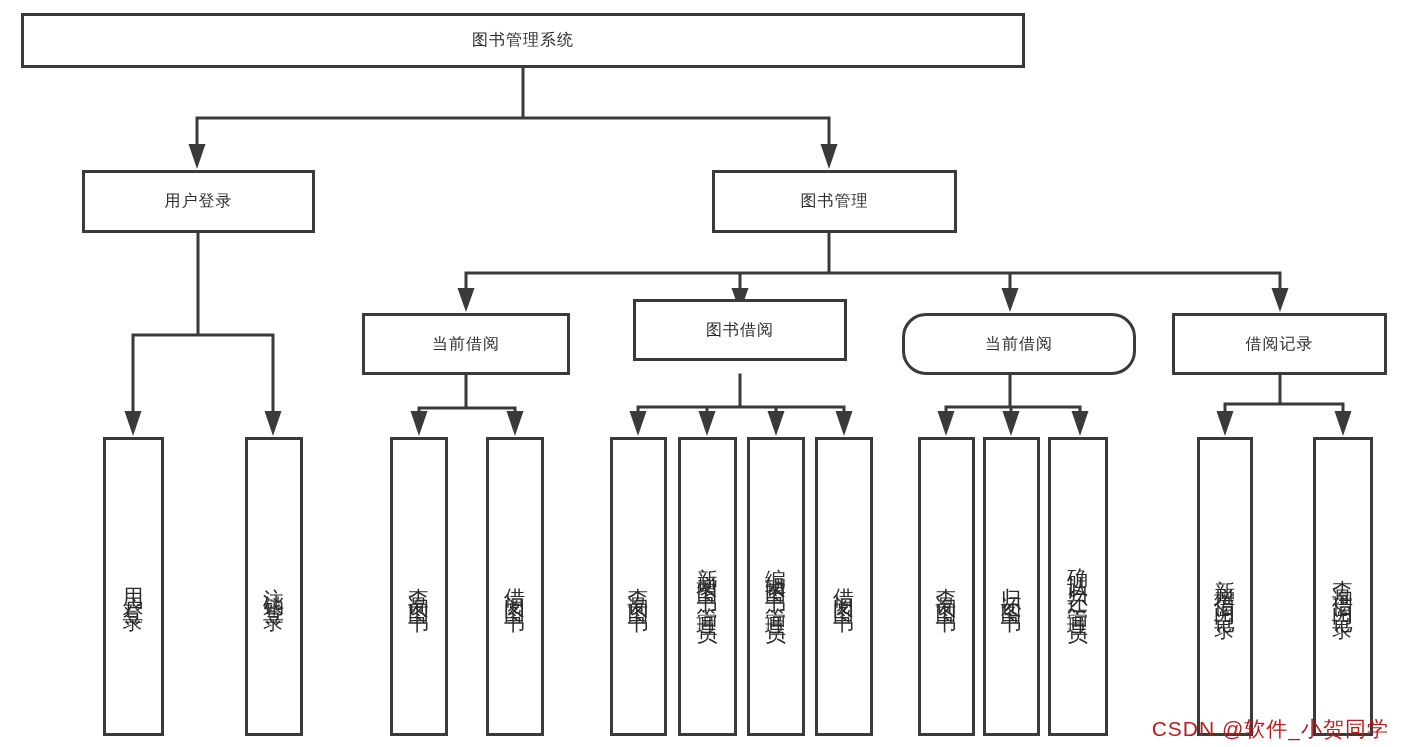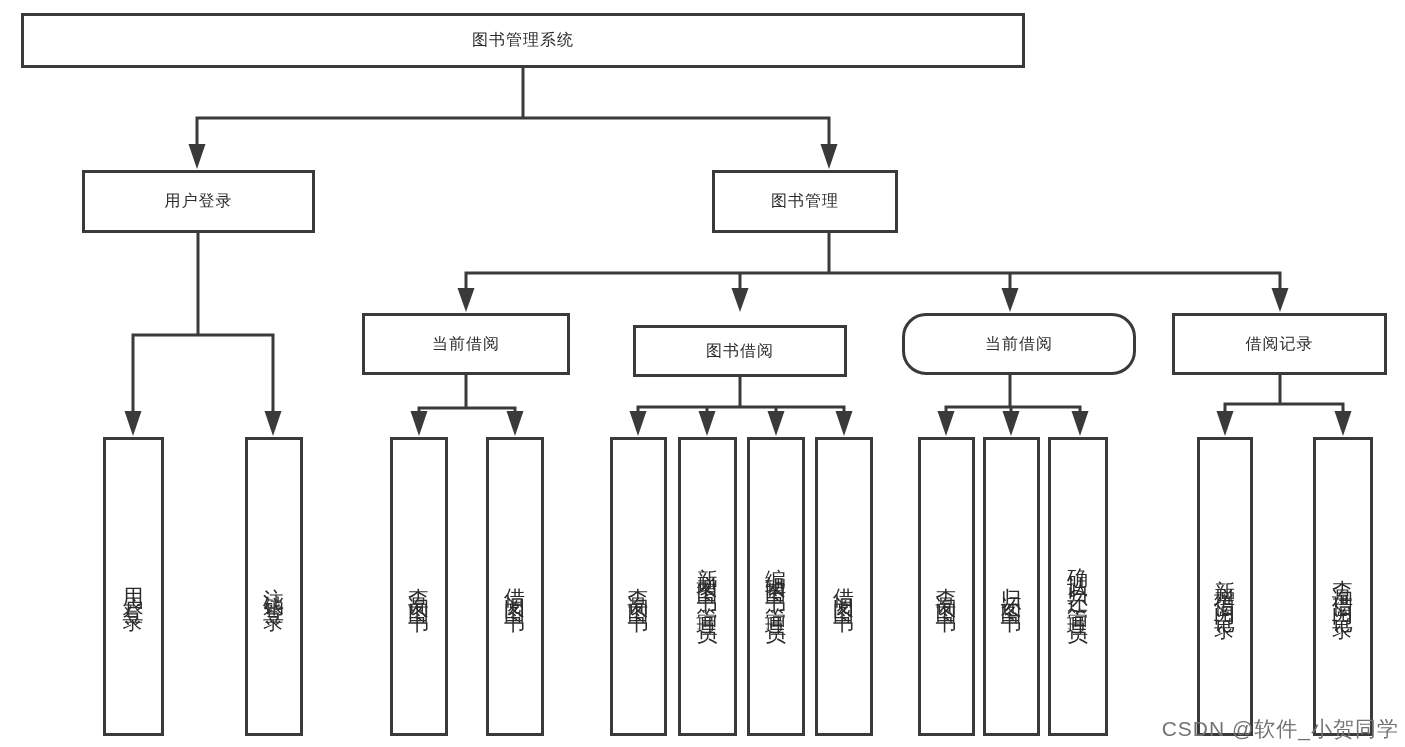--- a/index.html
+++ b/index.html
@@ -41,24 +41,24 @@
   }
   .vtext {
     writing-mode: vertical-rl;
     text-orientation: mixed;
     letter-spacing: 8px;
     line-height: 1;
     white-space: nowrap;
   }
   .watermark {
     position: absolute;
-    right: 6px;
+    right: 16px;
     bottom: 4px;
     font-size: 21px;
-    color: #737373;
+    color: #b91c1c;
     letter-spacing: 1px;
     white-space: nowrap;
   }
 </style>
 </head>
 <body>
 
 <div id="canvas">
 
   <svg id="connectors" width="1405" height="747" viewBox="0 0 1405 747">
@@ -104,28 +104,28 @@
     </g>
   </svg>
 
   <div class="node h" style="left:21px; top:13px; width:1004px; height:55px;">
     <span>图书管理系统</span>
   </div>
 
   <div class="node h" style="left:82px; top:170px; width:233px; height:63px;">
     <span>用户登录</span>
   </div>
-  <div class="node h" style="left:712px; top:170px; width:186px; height:63px;">
+  <div class="node h" style="left:712px; top:170px; width:245px; height:63px;">
     <span>图书管理</span>
   </div>
 
   <div class="node h" style="left:362px; top:313px; width:208px; height:62px;">
     <span>当前借阅</span>
   </div>
-  <div class="node h" style="left:633px; top:325px; width:214px; height:52px;align-items:center;">
+  <div class="node h" style="left:633px; top:299px; width:214px; height:62px;align-items:center;">
     <span>图书借阅</span>
   </div>
   <div class="node h" style="left:902px; top:313px; width:234px; height:62px;border-radius:24px;">
     <span>当前借阅</span>
   </div>
   <div class="node h" style="left:1172px; top:313px; width:215px; height:62px;">
     <span>借阅记录</span>
   </div>
 
   <div class="node v" style="left:103px; top:437px; width:61px; height:299px;">

